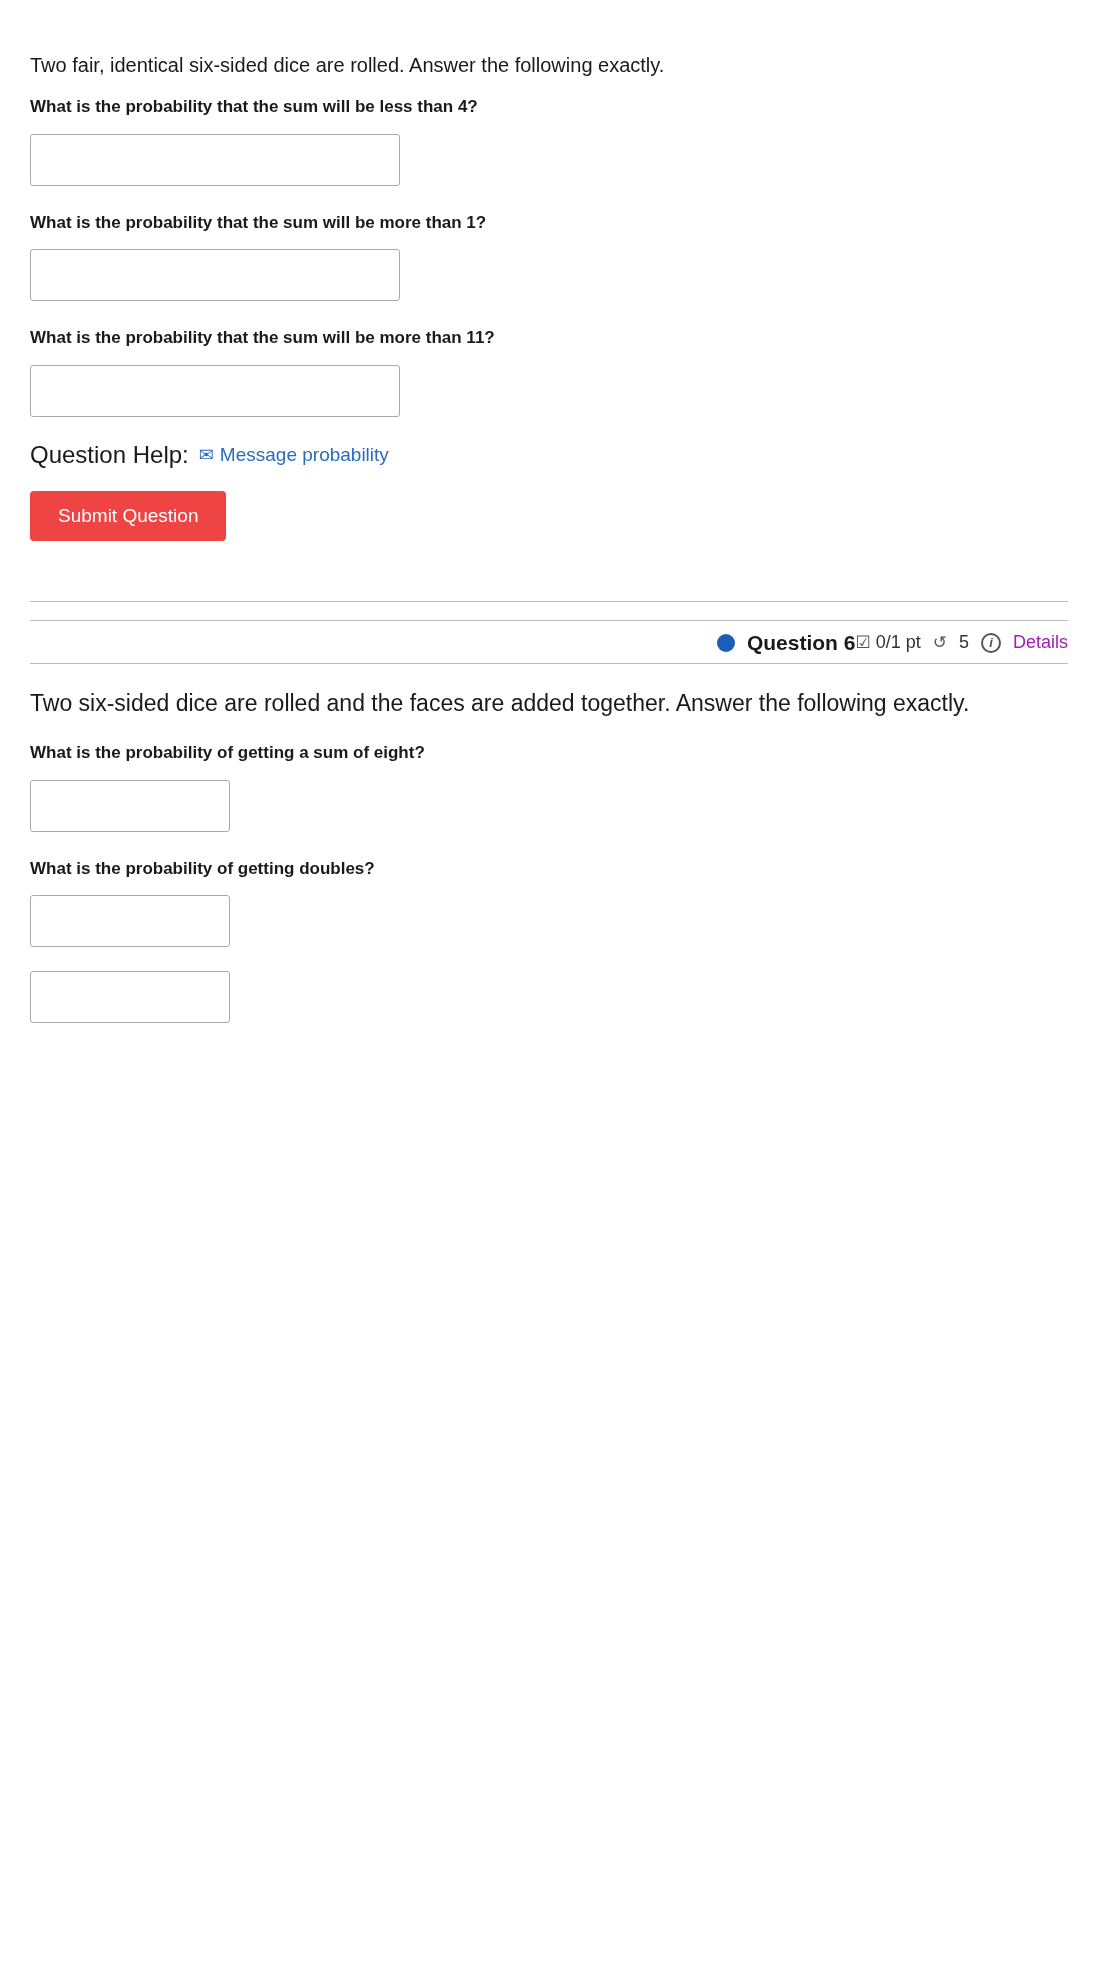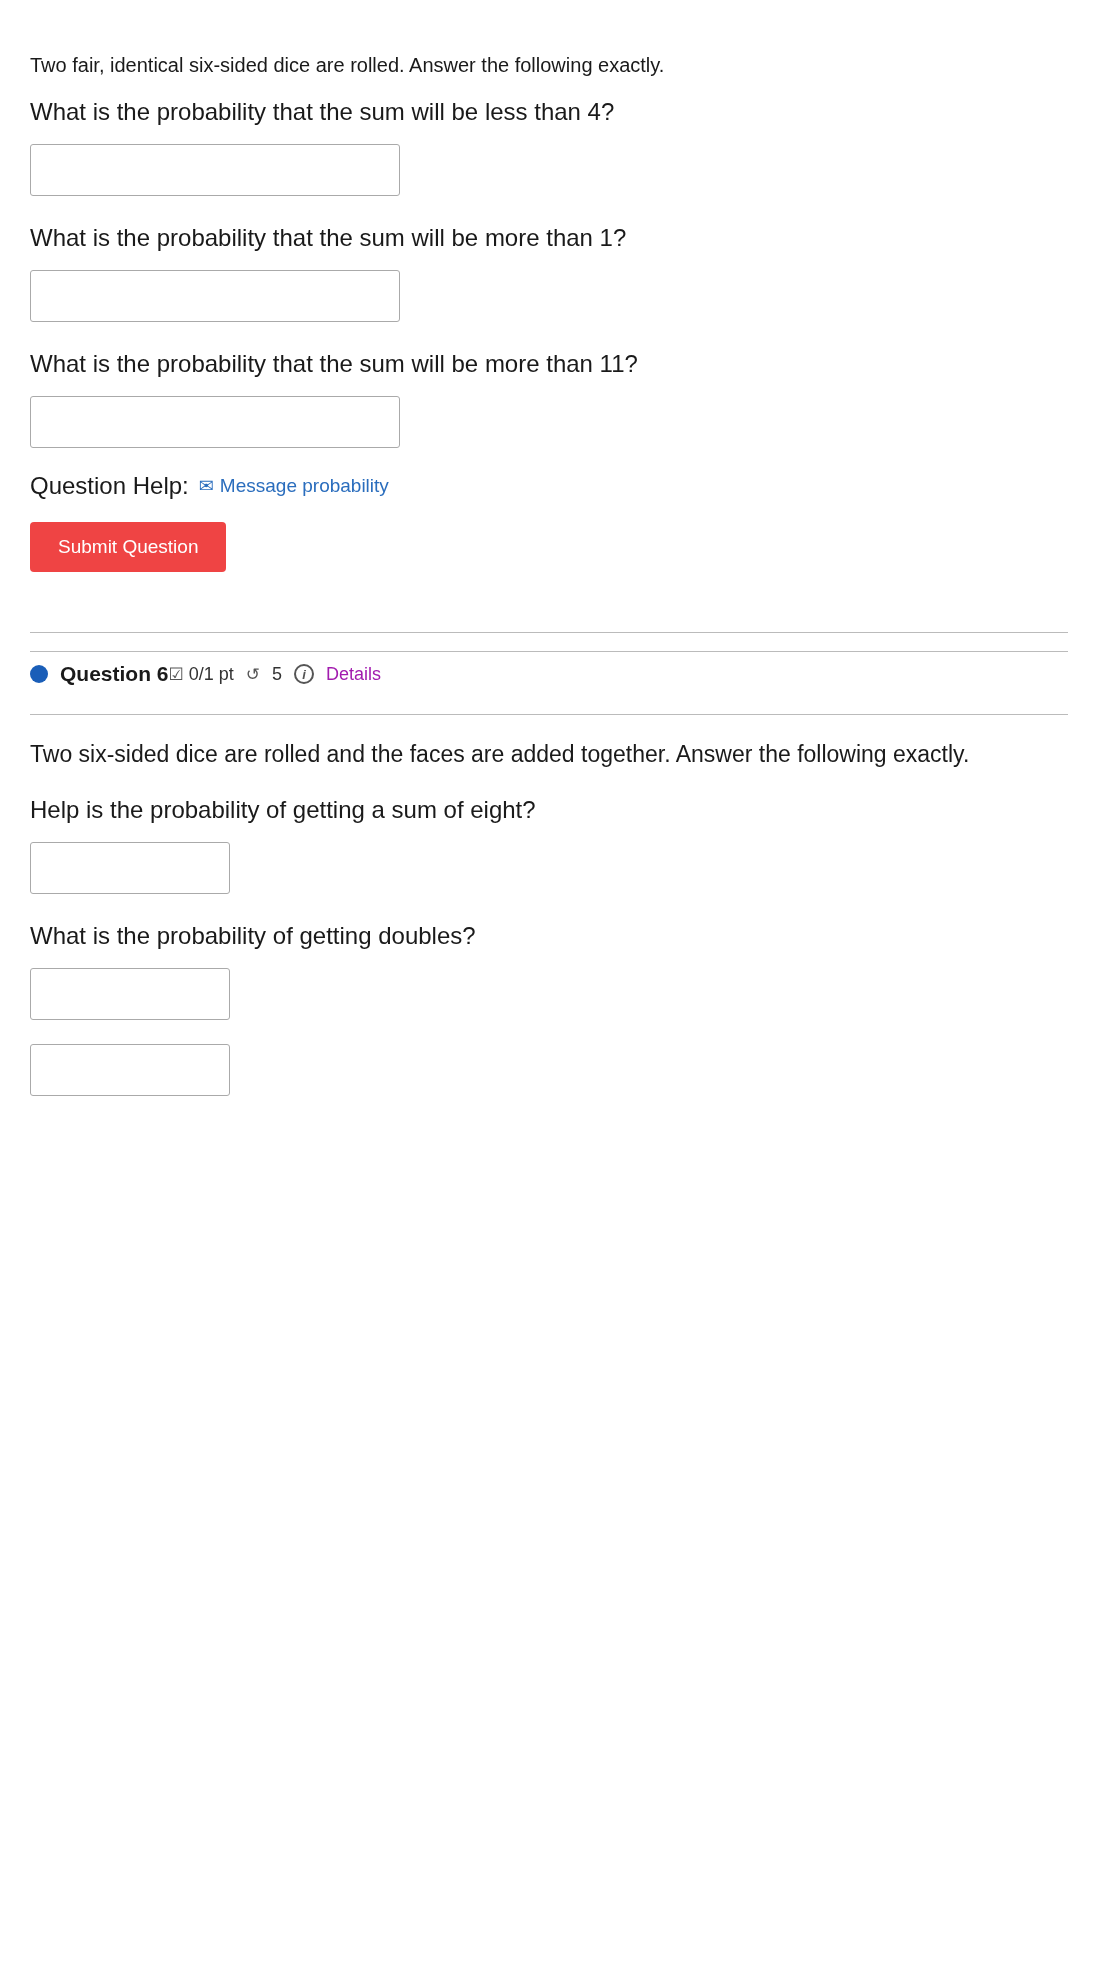--- a/index.html
+++ b/index.html
@@ -94,22 +94,22 @@
 
     .divider {
       border: none;
       border-top: 1.5px solid #bbb;
       margin: 10px 0 18px 0;
     }
 
     .question-header {
       display: flex;
       align-items: center;
-      justify-content: flex-start;
-      padding: 10px 0 28px 0;
+      justify-content: flex-end;
+      padding: 10px 0 8px 0;
       border-top: 1.5px solid #bbb;
       border-bottom: 1.5px solid #bbb;
     }
 
     .question-header-left {
       display: flex;
       align-items: center;
       gap: 12px;
     }
 
@@ -176,24 +176,25 @@
       padding: 22px 0 10px 0;
     }
 
     .question-intro {
       font-size: 23px;
       line-height: 1.5;
       margin-bottom: 20px;
     }
 
     .sub-question {
-      font-size: 24px;
+      font-size: 17px;
       margin-bottom: 14px;
       margin-top: 8px;
       line-height: 1.5;
+      font-weight: bold;
     }
   </style>
 </head>
 <body>
 
 <div class="question-section">
   <p class="question-text">Two fair, identical six-sided dice are rolled. Answer the following exactly.</p>
 
   
   <p class="sub-question">What is the probability that the sum will be less than 4?</p>
@@ -235,20 +236,20 @@
     <span class="retry-icon">↺</span>
     <span>5</span>
     <span class="info-icon">i</span>
     <a class="details-link" href="#">Details</a>
   </div>
 </div>
 
 <div class="question-body">
   <p class="question-intro">Two six-sided dice are rolled and the faces are added together. Answer the following exactly.</p>
 
-  <p class="sub-question">Help is the probability of getting a sum of eight?</p>
+  <p class="sub-question">What is the probability of getting a sum of eight?</p>
   <input class="answer-input-sm" type="text" style="">
 
   <p class="sub-question">What is the probability of getting doubles?</p>
   <input class="answer-input-sm" type="text" style="">
 
   <input class="answer-input-sm" type="text" style="">
 </div>
 
 </body></html>

